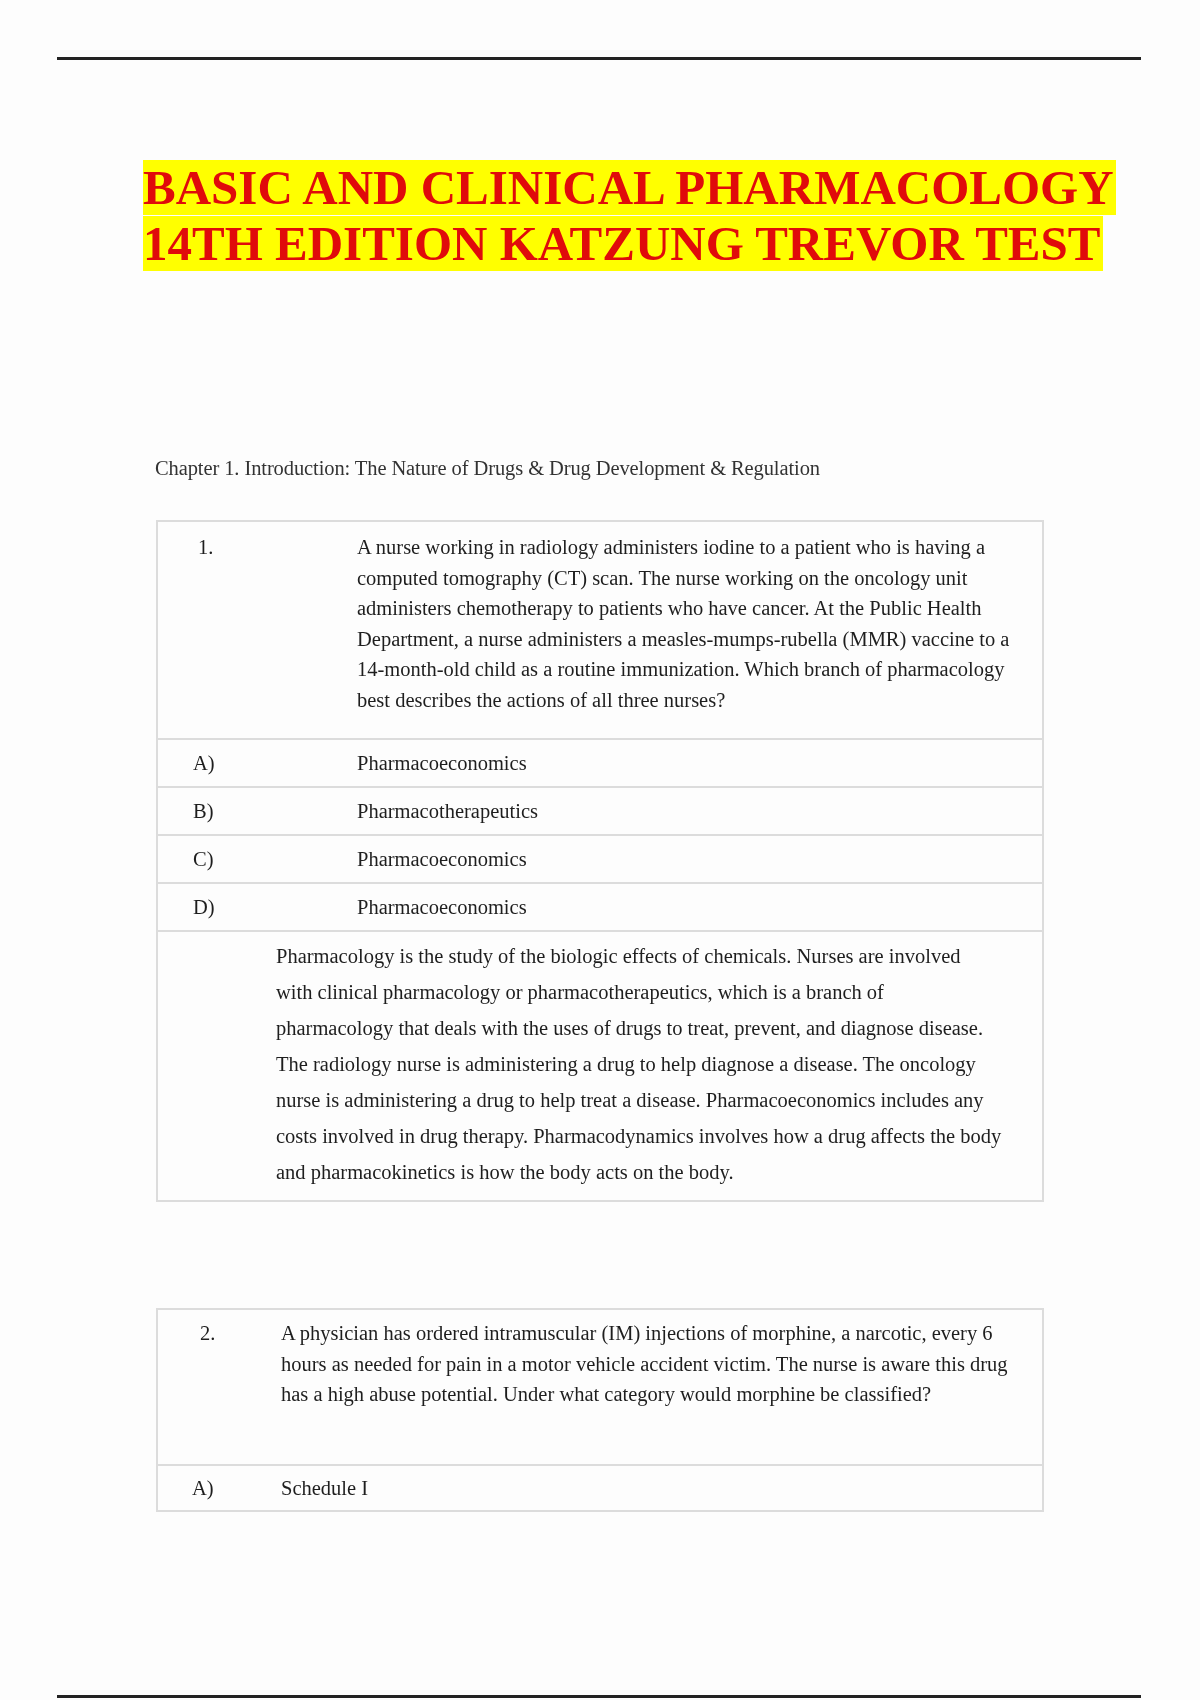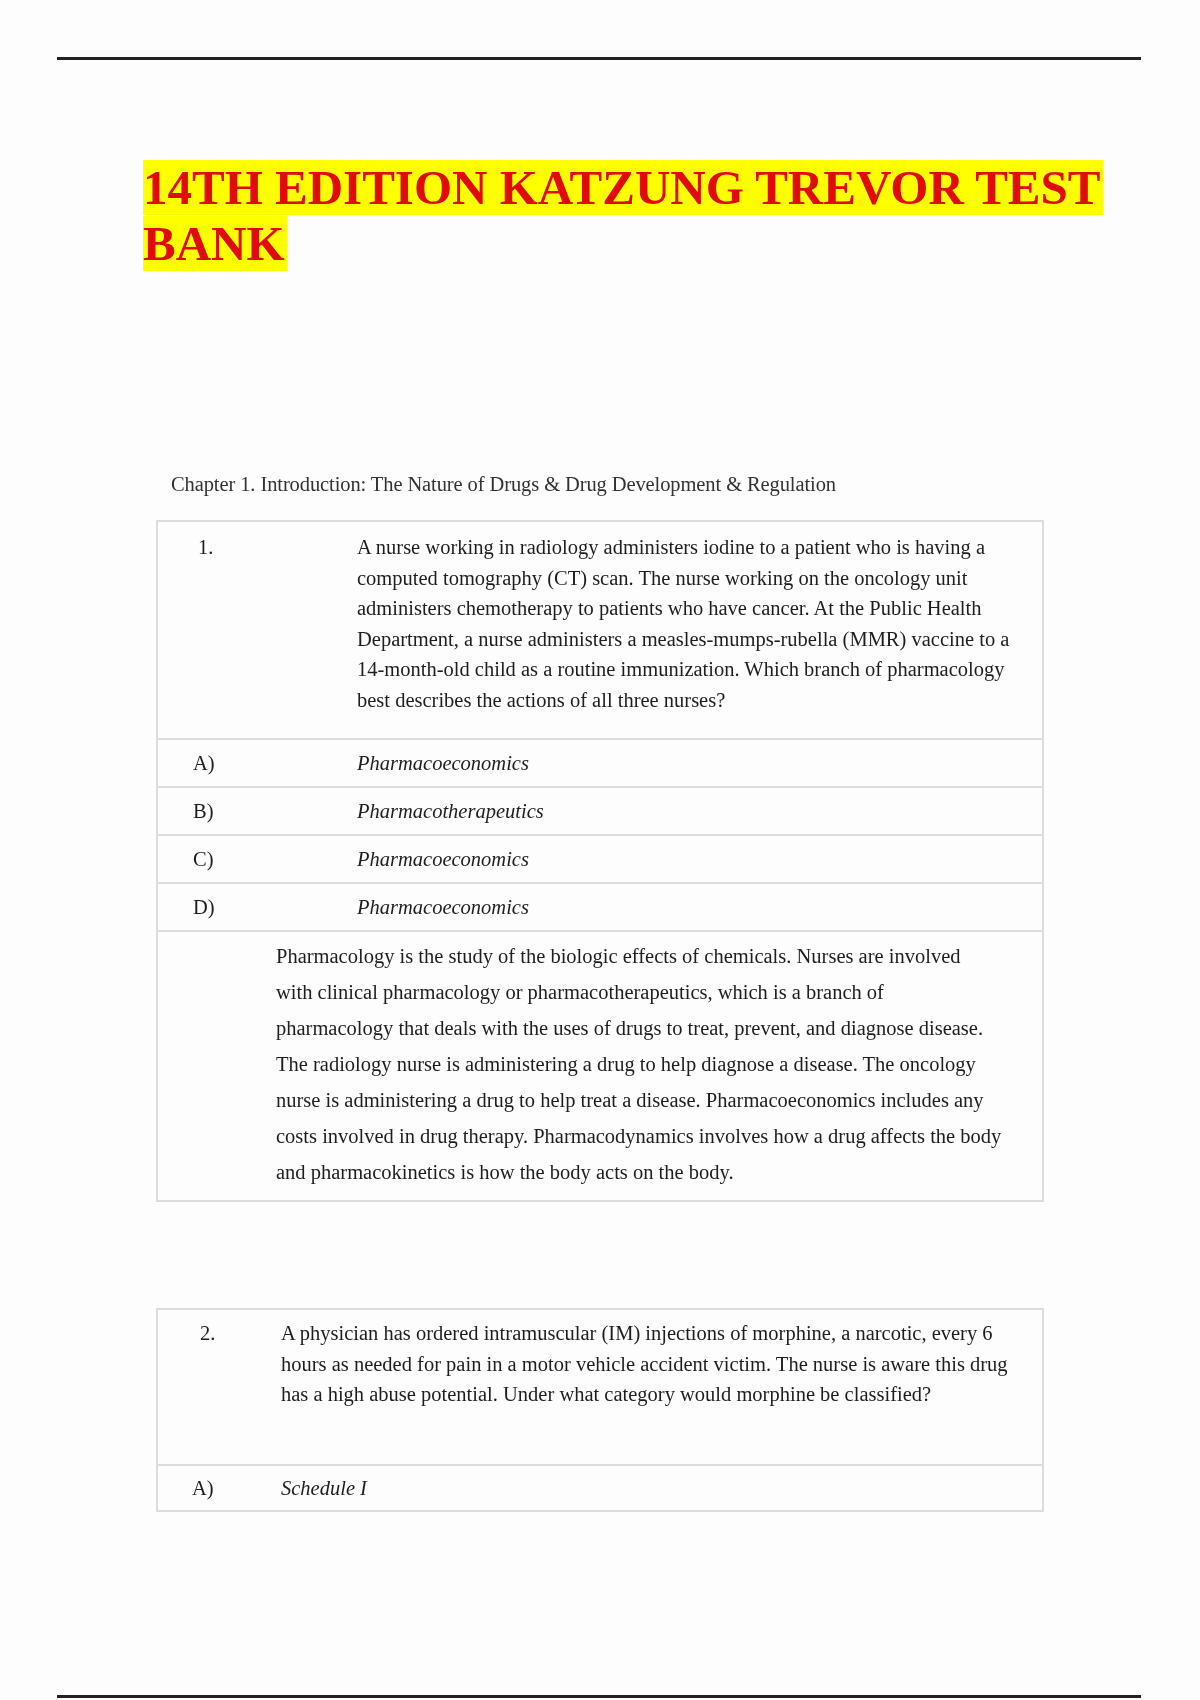--- a/index.html
+++ b/index.html
@@ -42,21 +42,21 @@
       padding: 0 2px 0 0;
       box-decoration-break: clone;
       -webkit-box-decoration-break: clone;
     }
     .title-line { display: block; }
 
     .chapter {
       position: absolute;
       left: 155px;
       top: 457px;
-      margin: 16px;
+      margin: 0;
       font-size: 20.5px;
       font-weight: normal;
       color: #333;
       letter-spacing: -0.1px;
     }
 
     table.qtable {
       position: absolute;
       left: 156px;
       width: 888px;
@@ -88,21 +88,21 @@
 
     .opt-row td {
       height: 46px;
       line-height: 46px;
     }
     .opt-label {
       width: 200px;
       padding-left: 35px !important;
       box-sizing: border-box;
     }
-    .opt-text { padding-left: 0 !important; font-style: italic; }
+    .opt-text { padding-left: 0 !important; }
 
     .feedback-label-row td {
       height: 52px;
       line-height: 46px;
     }
     .feedback-label {
       padding-left: 118px !important;
     }
     .feedback-body {
       line-height: 36px;
@@ -115,22 +115,22 @@
     #q2 .num-cell, #q2 .stem { padding-top: 8px !important; line-height: 30.5px; }
     #q2 .opt-label { width: 124px; padding-left: 34px !important; }
     #q2 .opt-row td { height: 44px; line-height: 44px; }
   </style>
 </head>
 <body>
 
 <div class="rule top"></div>
 
 <h1 class="title">
+  <span class="title-line"><span class="hl">BASIC AND CLINICAL PHARMACOLOGY</span></span>
   <span class="title-line"><span class="hl">14TH EDITION KATZUNG TREVOR TEST</span></span>
-  <span class="title-line"><span class="hl">BANK</span></span>
 </h1>
 
 <h2 class="chapter">Chapter 1. Introduction: The Nature of Drugs &amp; Drug Development &amp; Regulation</h2>
 
 <table class="qtable" id="q1">
   <tbody>
       <tr class="stem-row">
     <td class="num-cell">1.</td>
     <td class="stem" colspan="2">A nurse working in radiology administers iodine to a patient who is having a computed tomography (CT) scan. The nurse working on the oncology unit administers chemotherapy to patients who have cancer. At the Public Health Department, a nurse administers a measles-mumps-rubella (MMR) vaccine to a 14-month-old child as a routine immunization. Which branch of pharmacology best describes the actions of all three  nurses?</td>
   </tr>

